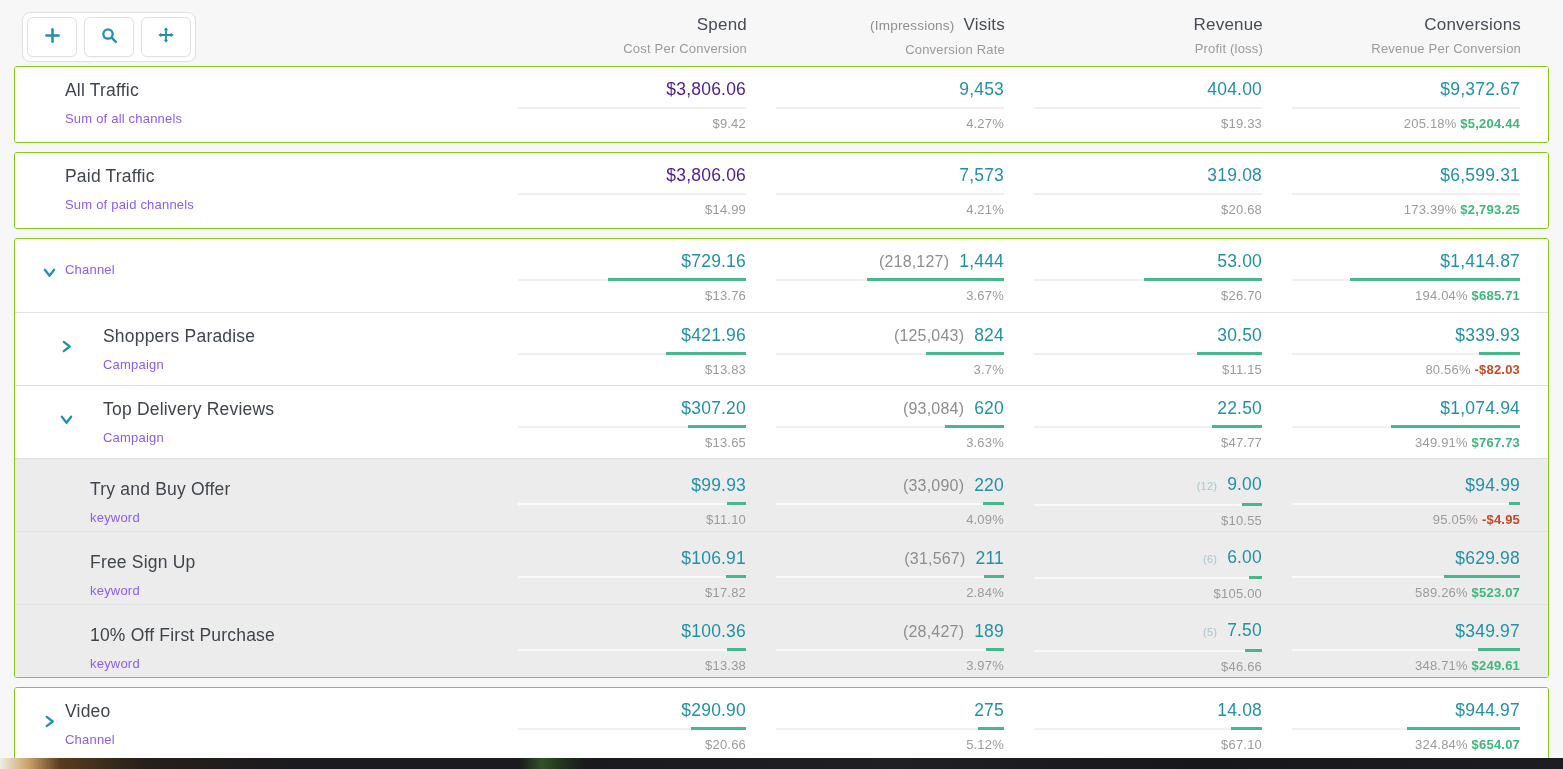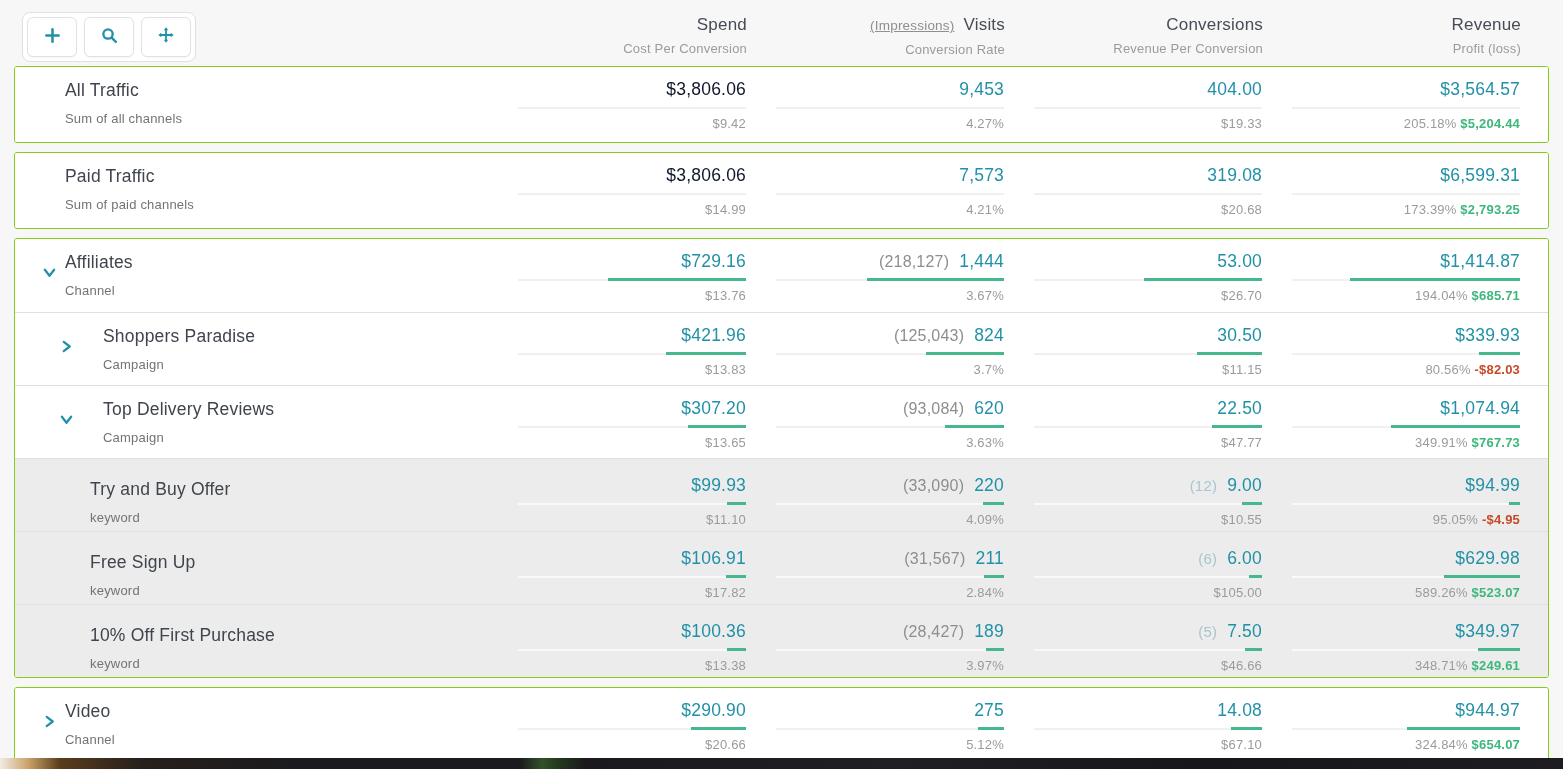--- a/index.html
+++ b/index.html
@@ -17,48 +17,48 @@
   .header-row{display:flex;align-items:flex-start;height:66px;box-sizing:border-box;
     padding:10px 28px 0 8px;}
   .header-left{flex:1;position:relative;}
   .toolbar{display:inline-flex;gap:7px;padding:4px;background:#fff;border:1px solid #e0e0e0;
     border-radius:8px;margin:2px 0 0 0;}
   .tbtn{width:48px;height:38px;background:#fff;border:1px solid #e2e2e2;border-radius:6px;
     display:flex;align-items:center;justify-content:center;cursor:pointer;color:var(--accent);
     box-shadow:0 1px 1px rgba(0,0,0,.04);}
   .hcol{width:258px;text-align:right;padding-top:4px;}
   .hlabel{font-size:17px;color:#474c55;line-height:22px;}
-  .hprefix{font-size:13.5px;color:#8e8e8e;margin-right:9px;text-decoration:underline;}
+  .hprefix{font-size:13.5px;color:#8e8e8e;margin-right:9px;}
   .hsub{font-size:13px;color:#9b9b9b;margin-top:5px;}
 
   
   .card{background:#fff;border:1px solid #84cc16;border-radius:3px;margin-bottom:9px;overflow:hidden;}
   .row{display:flex;height:73px;box-sizing:border-box;padding-right:28px;background:#fff;}
   .card.solo .row{height:75px;}
   .row + .row{border-top:1px solid #e0e0e0;}
   .row.shaded{background:#ececec;align-items:center;}
 
   .name-cell{flex:1;position:relative;padding-top:13px;}
   .chev{position:absolute;top:27px;color:var(--accent);line-height:0;cursor:pointer;}
   .chev-down svg{transform:rotate(90deg);}
   .lvl0 .chev,.lvl1 .chev{left:28px;}
   .lvl2 .chev{left:45px;}
   .lvl0 .name-wrap,.lvl1 .name-wrap{margin-left:50px;}
   .lvl2 .name-wrap{margin-left:88px;}
   .lvl3 .name-wrap{margin-left:75px;}
   .name{font-size:17.5px;color:#3f444d;line-height:21px;}
-  .subtitle{font-size:13px;color:#737373;margin-top:10px;}
+  .subtitle{font-size:13px;color:#8b5cf6;margin-top:10px;}
 
   .cell{width:258px;text-align:right;padding-top:12px;box-sizing:border-box;}
   .val-line{font-size:17.5px;line-height:21px;white-space:nowrap;}
   .val.link{color:var(--accent);cursor:pointer;}
-  .val.plain{color:#0f172a;text-align:right;}
+  .val.plain{color:#4c1d95;text-align:right;}
   .prefix{display:inline-block;}
   .prefix-imp{font-size:16px;color:#8e8e8e;margin-right:10px;}
-  .prefix-cnt{font-size:15px;color:#a9c6ce;margin-right:10px;}
+  .prefix-cnt{font-size:11px;color:#a9c6ce;margin-right:10px;}
   .barline{position:relative;height:3px;margin-top:6px;}
   .track{position:absolute;left:30px;right:0;top:1px;height:2px;background:#f0f0f0;}
   .shaded .track{background:#f9f9f9;}
   .bar{position:absolute;right:0;top:0;height:3px;background:var(--bar);}
   .sub{font-size:13px;color:#9b9b9b;margin-top:7px;white-space:nowrap;}
   .amt{font-weight:bold;}
   .amt.profit{color:var(--profit);}
   .amt.loss{color:var(--loss);}
 
   
@@ -105,27 +105,27 @@
 
       <div class="hcol">
         <div class="hlabel">Spend</div>
         <div class="hsub">Cost Per Conversion</div>
       </div>
       <div class="hcol">
         <div class="hlabel"><span class="hprefix">(Impressions)</span><span>Visits</span></div>
         <div class="hsub">Conversion Rate</div>
       </div>
       <div class="hcol">
+        <div class="hlabel">Revenue</div>
+        <div class="hsub">Profit (loss)</div>
+      </div>
+      <div class="hcol">
         <div class="hlabel">Conversions</div>
         <div class="hsub">Revenue Per Conversion</div>
       </div>
-      <div class="hcol">
-        <div class="hlabel">Revenue</div>
-        <div class="hsub">Profit (loss)</div>
-      </div>
     </div>
 
     <div id="table-host">
         <div class="card solo">
           <div class="row lvl0">
             <div class="name-cell">
               <div class="name-wrap">
                 <div class="name">All Traffic</div>
                 <div class="subtitle">Sum of all channels</div>
               </div>
@@ -145,21 +145,21 @@
               <div class="sub"><span>4.27%</span></div>
             </div>
             <div class="cell">
               <div class="val-line"><span class="val link">404.00</span></div>
               <div class="barline">
                 <span class="track"></span>
               </div>
               <div class="sub"><span>$19.33</span></div>
             </div>
             <div class="cell">
-              <div class="val-line"><span class="val link">$3,564.57</span></div>
+              <div class="val-line"><span class="val link">$9,372.67</span></div>
               <div class="barline">
                 <span class="track"></span>
               </div>
               <div class="sub"><span class="pct">205.18%</span> <span class="amt profit">$5,204.44</span></div>
             </div>
           </div>
         </div>
         <div class="card solo">
           <div class="row lvl0">
             <div class="name-cell">
@@ -198,21 +198,20 @@
             </div>
           </div>
         </div>
         <div class="card">
           <div class="row lvl1">
             <div class="name-cell">
               <span class="chev chev-down"><svg width="13" height="13" viewBox="0 0 14 14">
                   <polyline points="4,2 10.5,7 4,12" fill="none" stroke="currentColor" stroke-width="2.4" stroke-linecap="round" stroke-linejoin="round"></polyline>
                 </svg></span>
               <div class="name-wrap">
-                <div class="name">Affiliates</div>
                 <div class="subtitle">Channel</div>
               </div>
             </div>
             <div class="cell">
               <div class="val-line"><span class="val link">$729.16</span></div>
               <div class="barline">
                 <span class="track"></span>
                 <span class="bar" style="width: 138px;"></span>
               </div>
               <div class="sub"><span>$13.76</span></div>

